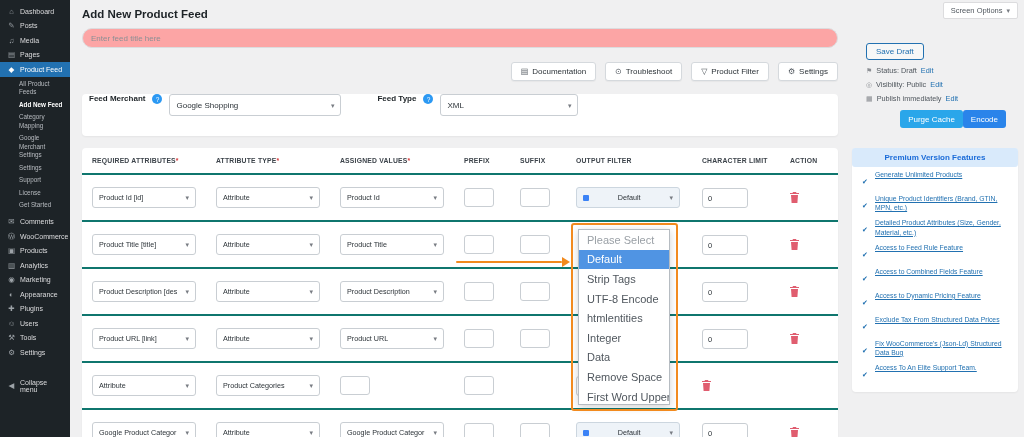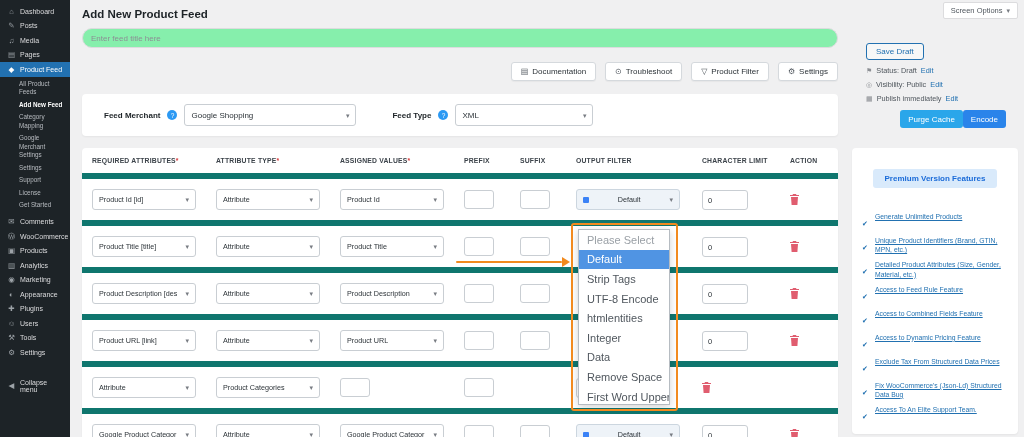--- a/index.html
+++ b/index.html
@@ -20,42 +20,42 @@
 
 #pagetitle{position:absolute;left:82px;top:8px;font-size:11.5px;font-weight:600;color:#1d2327}
 #screenopts{position:absolute;right:6px;top:2px;display:flex;align-items:center;gap:4px;background:#fff;border:1px solid #dcdcde;border-radius:2px;padding:3px 7px;font-size:7.5px;color:#50575e;cursor:pointer}
 
 
 .sel{height:22px;border:1px solid #c9ced3;border-radius:3px;background:#fff;display:flex;align-items:center;justify-content:space-between;gap:4px;padding:0 6px;font-size:8px;color:#2c3338;cursor:pointer}
 .sel .t{white-space:nowrap;overflow:hidden}
 .chev::after{content:"▾";font-size:7px;color:#787c82}
 
 
-#feedtitle{position:absolute;left:82px;top:28px;width:756px;height:20px;border:1px solid #dcdcde;border-radius:10px;background:#86efac;font-size:8px;padding:0 8px;color:#2c3338;font-family:"Liberation Sans",sans-serif}
+#feedtitle{position:absolute;left:82px;top:28px;width:756px;height:20px;border:1px solid #dcdcde;border-radius:10px;background:#fca5a5;font-size:8px;padding:0 8px;color:#2c3338;font-family:"Liberation Sans",sans-serif}
 #feedtitle::placeholder{color:#8c8f94}
 #toolbar{position:absolute;left:82px;top:62px;width:756px;display:flex;justify-content:flex-end;gap:9px}
 .tbtn{display:flex;align-items:center;gap:4px;background:#fff;border:1px solid #d5d9dd;border-radius:3px;padding:4px 9px;font-size:8px;color:#2c3338;cursor:pointer;box-shadow:0 1px 1px rgba(0,0,0,.04)}
 .tbtn .tg{font-size:8px;color:#50575e}
 
 
 #merchant{position:absolute;left:82px;top:94px;width:756px;height:42px;background:#fff;border-radius:4px;box-shadow:0 1px 2px rgba(0,0,0,.05)}
-.mrow{display:flex;align-items:center;height:100%;padding:0 22px;gap:7px}
+.mrow{display:flex;align-items:flex-start;height:100%;padding:0 7px;gap:7px}
 .mlabel{font-size:8px;font-weight:bold;color:#1d2327;white-space:nowrap}
 .help{width:10px;height:10px;border-radius:50%;background:#2c99f3;color:#fff;font-size:6.5px;display:flex;align-items:center;justify-content:center;cursor:pointer;flex:0 0 10px}
 .msel1{width:172px}
 .msel2{width:138px}
 .msp{width:22px}
 
 
 #tablecard{position:absolute;left:82px;top:148px;width:756px;background:#fff;border-radius:4px;box-shadow:0 1px 2px rgba(0,0,0,.05);padding-bottom:12px}
 .thead,.trow{display:grid;grid-template-columns:124px 124px 124px 56px 56px 126px 88px 58px;align-items:center}
 .thead{height:25px}
 .th{font-size:6.8px;font-weight:bold;color:#3c434a;padding:0 10px;letter-spacing:.2px;white-space:nowrap}
 .req{color:#d63638}
-.trow{height:47px;border-top:6px solid #0f766e}
+.trow{height:47px;border-top:2px solid #0f766e}
 .tc{padding:0 10px}
 .rsel{height:21px;font-size:7.2px;max-width:104px}
 .mini{width:30px;height:19px;border:1px solid #c9ced3;border-radius:3px;background:#fff}
 .limit{width:46px;height:20px;border:1px solid #c9ced3;border-radius:3px;font-size:7.5px;padding:0 5px;color:#2c3338;font-family:"Liberation Sans",sans-serif}
 .fsel{height:21px;background:#eef3f8;border:1px solid #ccd6df;border-radius:3px;display:flex;align-items:center;gap:4px;padding:0 6px;font-size:7.2px;color:#2c3338;cursor:pointer;max-width:104px;justify-content:space-between}
 .ftag{width:6px;height:6px;border-radius:1px;background:#3b82f6;flex:0 0 6px}
 .trash{cursor:pointer;display:inline-flex}
 
 
 #dropdown{position:absolute;left:578px;top:229px;width:92px;height:176px;background:#fff;border:1px solid #b6bcc2;box-shadow:0 2px 8px rgba(0,0,0,.18);z-index:40;overflow:hidden}
@@ -72,21 +72,21 @@
 #savedraft{position:absolute;left:14px;top:43px;background:#f6f7f7;border:1px solid #2271b1;color:#2271b1;border-radius:3px;padding:3px 9px;font-size:8px;cursor:pointer}
 .prow{position:absolute;left:14px;display:flex;align-items:center;gap:4px;font-size:7.3px;color:#50575e;white-space:nowrap}
 .prow .pg{color:#8c8f94;font-size:7px}
 .editlink{color:#2271b1;cursor:pointer}
 #pubbtns{position:absolute;left:14px;top:110px;width:140px;display:flex;justify-content:flex-end}
 .bluebtn{border:none;border-radius:3px;color:#fff;font-size:8px;padding:4.5px 8px;cursor:pointer;font-family:"Liberation Sans",sans-serif}
 #purge{background:#2aa6ea}
 #publish{background:#2a84ea}
 
 #premium{position:absolute;left:0;top:148px;width:166px;background:#fff;border-radius:4px;box-shadow:0 1px 2px rgba(0,0,0,.05);padding-bottom:8px}
-#premium .phead{margin:21px;padding:5px 6px;background:#d9eafb;color:#1a6bd8;font-weight:bold;font-size:8px;border-radius:3px;text-align:center}
+#premium .phead{margin:0;padding:5px 6px;background:#d9eafb;color:#1a6bd8;font-weight:bold;font-size:8px;border-radius:3px;text-align:center}
 .pf-item{display:flex;gap:5px;padding:3px 10px;align-items:flex-start;cursor:pointer}
 .chk{flex:0 0 8px}
 .chk::before{content:"✔";color:#2271b1;font-size:7px}
 .pf-text{color:#2271b1;text-decoration:underline;font-size:6.8px;line-height:1.35}
 </style>
 </head>
 <body>
 
 <div id="wpside">
   <div class="wpi">

